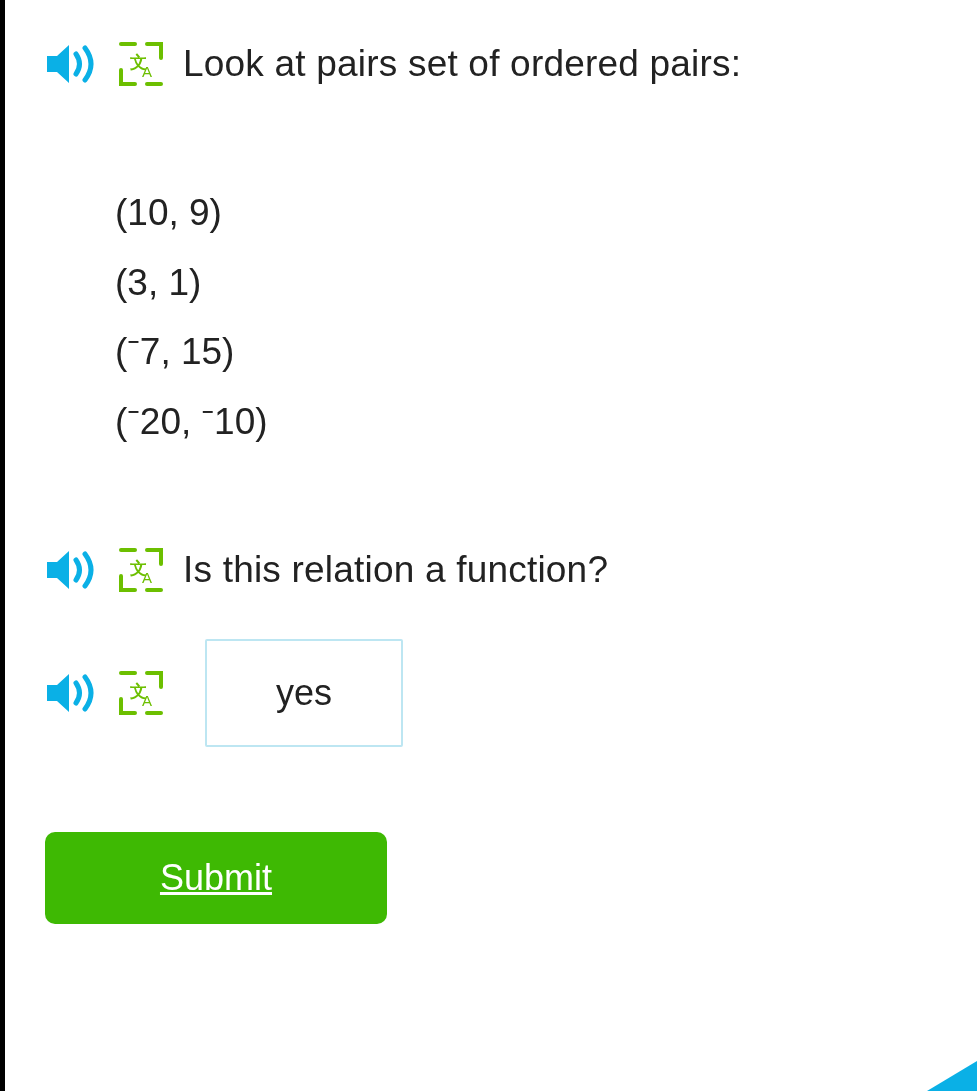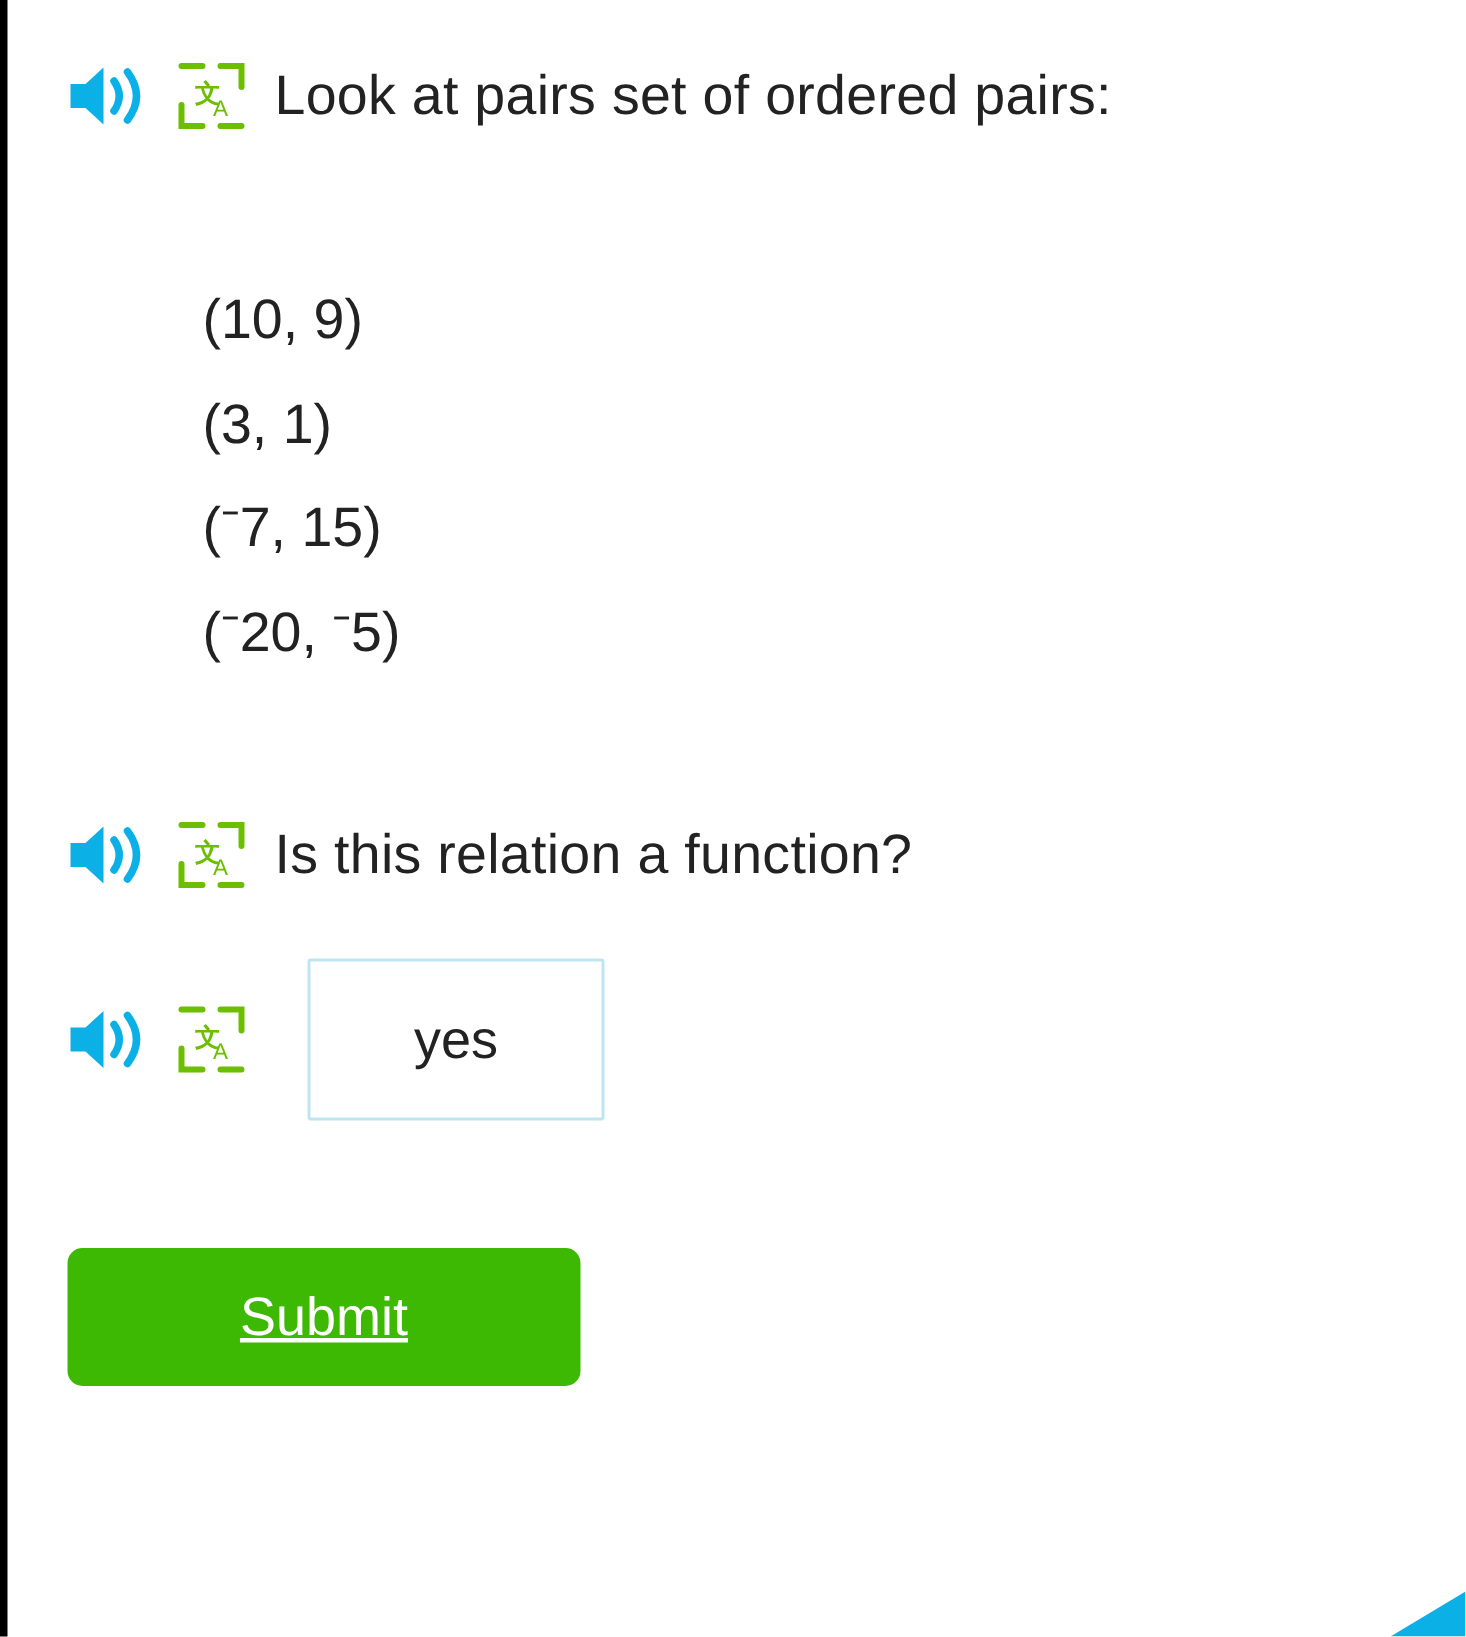--- a/index.html
+++ b/index.html
@@ -37,21 +37,21 @@
     .translate-icon {
       width: 48px;
       height: 48px;
       flex-shrink: 0;
     }
     .prompt-text {
       font-size: 37px;
       letter-spacing: 0.2px;
     }
     .pairs-block {
-      margin-left: 90px;
+      margin-left: 70px;
       margin-top: 90px;
       margin-bottom: 90px;
       line-height: 1.88;
       font-size: 37px;
     }
     .pair-line {
       white-space: pre;
     }
     .question-row {
       display: flex;
@@ -131,21 +131,21 @@
       <text x="25" y="37" font-size="15" fill="#6cbf00" font-family="Arial">A</text>
     </svg>
   </div>
   <span class="prompt-text">Look at pairs set of ordered pairs:</span>
 </div>
 
 <div class="pairs-block">
   <div class="pair-line">(10, 9)</div>
   <div class="pair-line">(3, 1)</div>
   <div class="pair-line">(⁻7, 15)</div>
-  <div class="pair-line">(⁻20, ⁻5)</div>
+  <div class="pair-line">(⁻20, ⁻10)</div>
 </div>
 
 <div class="question-row">
   <div class="icon-group">
     <svg class="speaker-icon" viewBox="0 0 54 44">
       <path d="M 2 14 L 12 14 L 24 3 L 24 41 L 12 30 L 2 30 Z" fill="#0ab0e6"></path>
       <path d="M 31 12 Q 38 22 31 32" stroke="#0ab0e6" stroke-width="5" fill="none" stroke-linecap="round"></path>
       <path d="M 40 6 Q 52 22 40 38" stroke="#0ab0e6" stroke-width="5" fill="none" stroke-linecap="round"></path>
     </svg>
     <svg class="translate-icon" viewBox="0 0 48 48">

